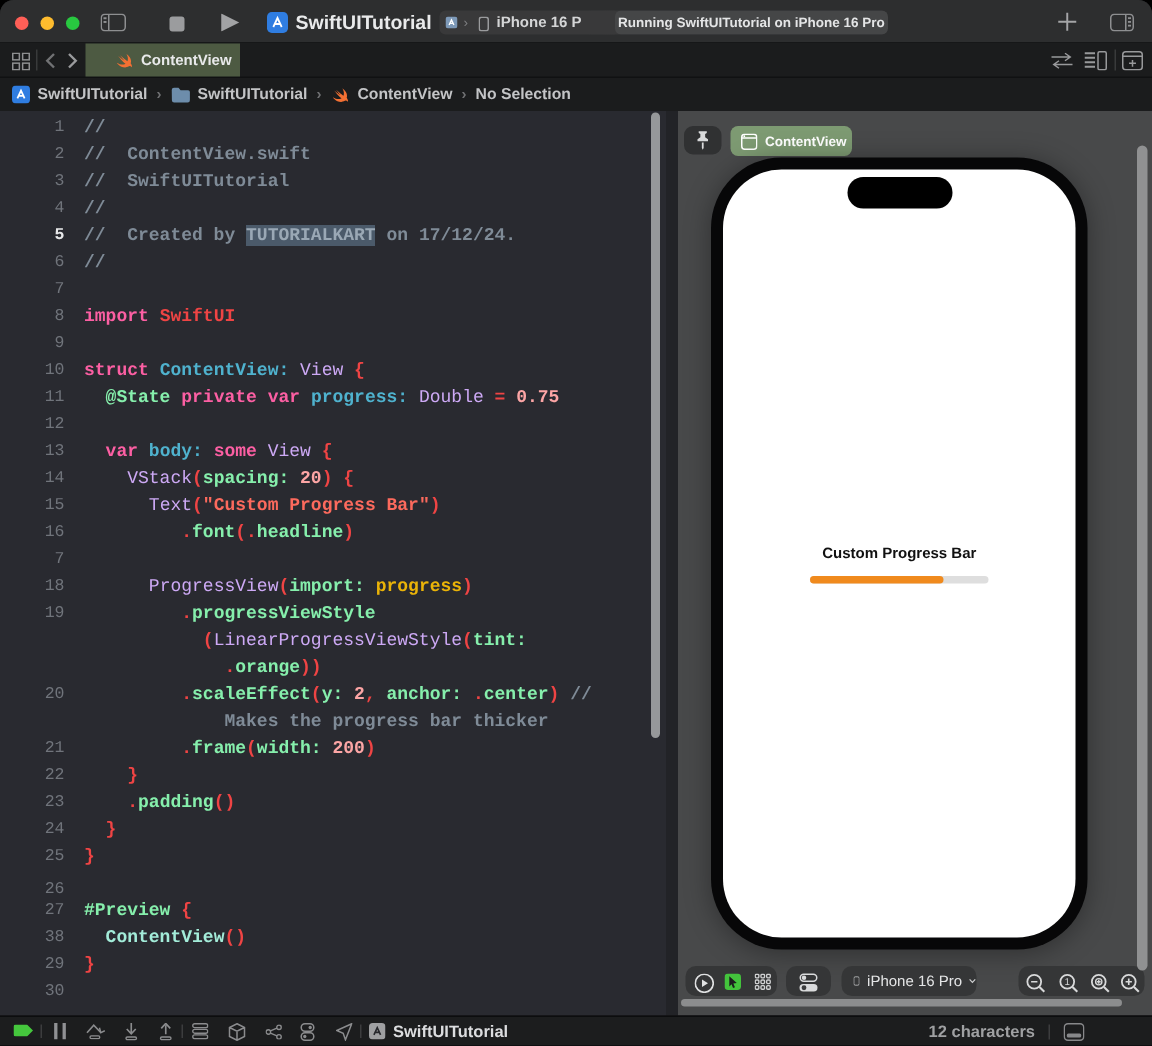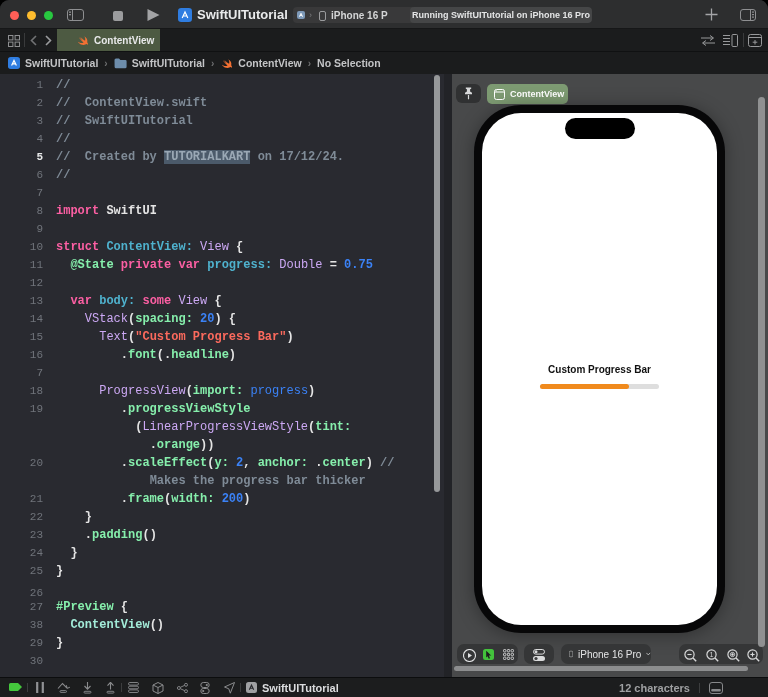--- a/index.html
+++ b/index.html
@@ -14,26 +14,26 @@
 #tab span{color:#e8e9ea;font-size:10px;font-weight:bold;margin-left:5px;}
 
 #crumbs{position:absolute;left:0;top:52px;width:768px;height:22px;background:#1b1c1d;display:flex;align-items:center;font-size:10.5px;font-weight:bold;color:#c3c4c6;}
 #crumbs .sep{color:#6f7072;margin:0 6px;font-size:10px;}
 
 #editor{position:absolute;left:0;top:74px;width:444px;height:603px;background:#292a30;overflow:hidden;}
 .row{position:absolute;left:0;height:18px;width:444px;font:12px/18px "Liberation Mono",monospace;white-space:pre;}
 .row i{position:absolute;left:0;top:0;width:43px;text-align:right;font-style:normal;color:#70747b;font-weight:400;font-size:11px;}
 .row b{position:absolute;left:56px;top:0;font-weight:400;}
 .k{color:#fc5fa3;font-weight:700;}
-.w{color:#e5e5e5;font-weight:700;}
+.w{color:#ef4444;font-weight:700;}
 .m{color:#86efac;font-weight:700;}
 .t{color:#cda9f5;font-weight:400;}
 .d{color:#4fb2ce;font-weight:700;}
-.g{color:#3b82f6;font-weight:400;}
-.n{color:#3b82f6;font-weight:700;}
+.g{color:#eab308;font-weight:700;}
+.n{color:#fca5a5;font-weight:700;}
 .s{color:#fc6a5d;font-weight:700;}
 .c{color:#7f8b97;font-weight:700;}
 .hl{background:#4b5a6a;color:#9aa8b5;}
 #edscroll{position:absolute;left:434px;top:1px;width:6px;height:417px;background:#96989a;border-radius:3px;}
 #divider{position:absolute;left:444px;top:74px;width:8px;height:603px;background:#222327;}
 
 #canvas{position:absolute;left:452px;top:74px;width:316px;height:603px;background:#48494a;}
 #pinbtn{position:absolute;left:4px;top:10px;width:25px;height:19px;background:#303132;border-radius:6px;}
 #cvpill{position:absolute;left:35px;top:10px;width:81px;height:20px;background:#7d9a72;border-radius:5px;color:#fff;font-size:9px;font-weight:bold;display:flex;align-items:center;}
 #phone{position:absolute;left:22px;top:31px;width:251px;height:528px;background:#070708;border-radius:47px;box-shadow:0 2px 18px rgba(0,0,0,0.35);}

